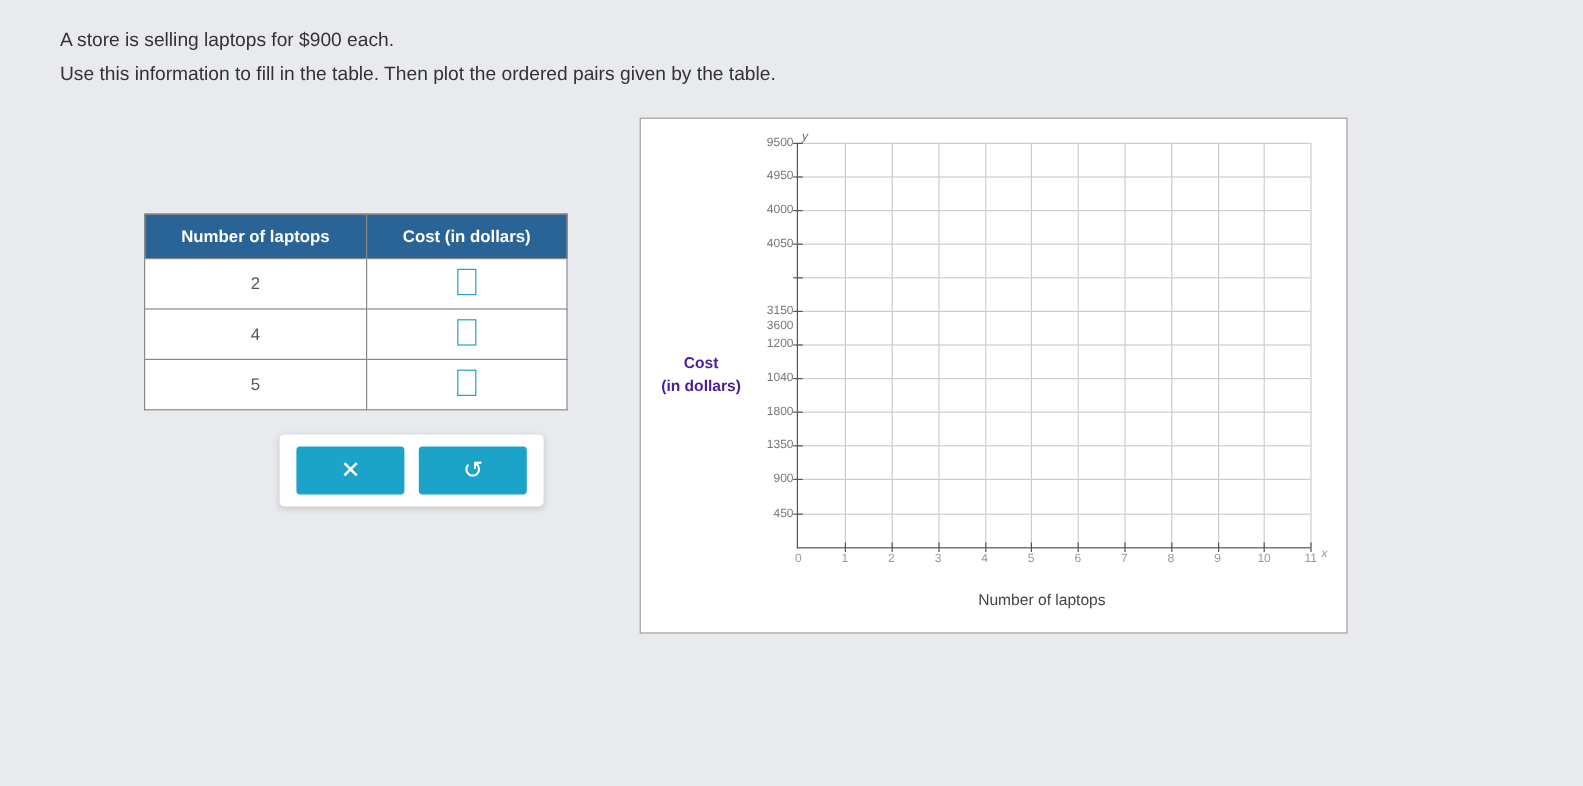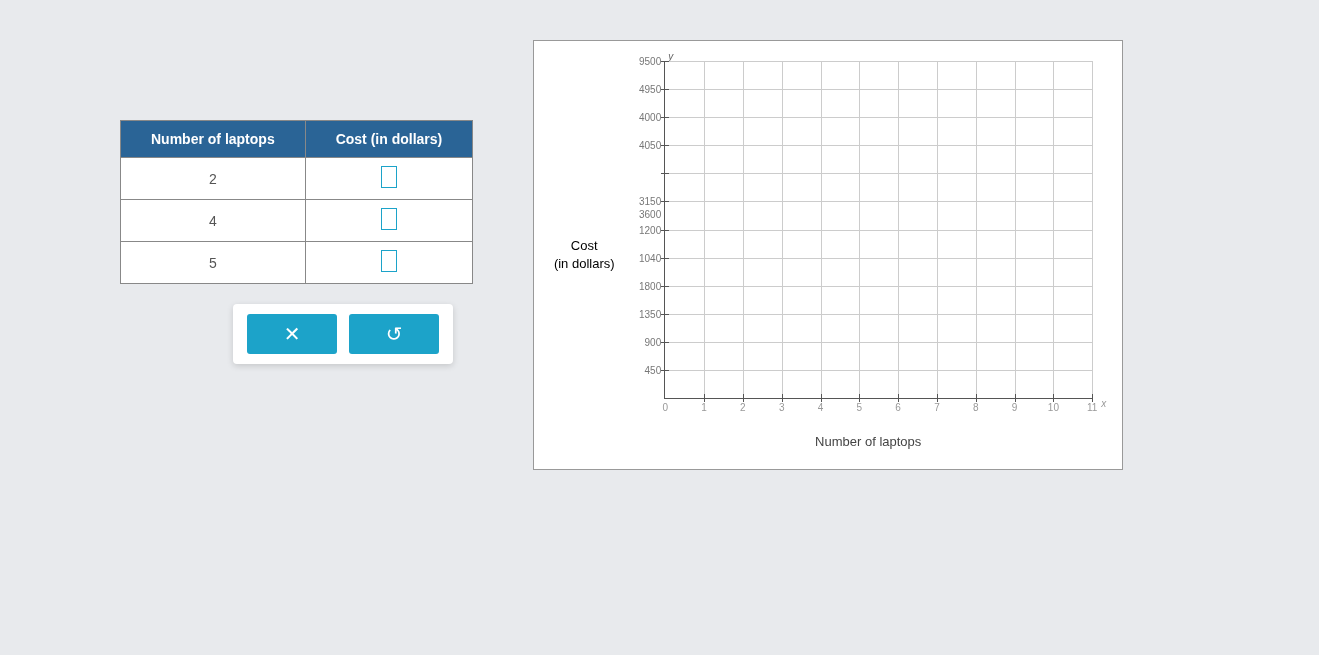--- a/index.html
+++ b/index.html
@@ -74,24 +74,25 @@
     border: 1px solid #999;
     padding: 10px 10px 10px 10px;
     width: 590px;
     height: 430px;
     display: flex;
     align-items: center;
     margin-top: -20px;
   }
   .y-axis-label {
     font-size: 13px;
-    color: #000000;
+    color: #4c1d95;
     text-align: center;
     line-height: 1.4;
     width: 80px;
+    font-weight: bold;
   }
   .chart-area {
     position: relative;
     flex: 1;
     height: 100%;
   }
   .plot {
     position: absolute;
     left: 40px;
     top: 10px;
@@ -146,20 +147,22 @@
     font-style: italic;
     color: #999;
   }
   .tick-mark-y { position:absolute; left:-4px; width:8px; height:1px; background:#555; }
   .tick-mark-x { position:absolute; bottom:-4px; height:8px; width:1px; background:#555; }
 </style>
 </head>
 <body>
 
 <div class="prompt">
+  <p>A store is selling laptops for $900 each.</p>
+  <p>Use this information to fill in the table. Then plot the ordered pairs given by the table.</p>
 </div>
 
 <div class="content-row">
   <div class="table-section">
     <table class="data-table">
       <thead>
         <tr>
           <th>Number of laptops</th>
           <th>Cost (in dollars)</th>
         </tr>

